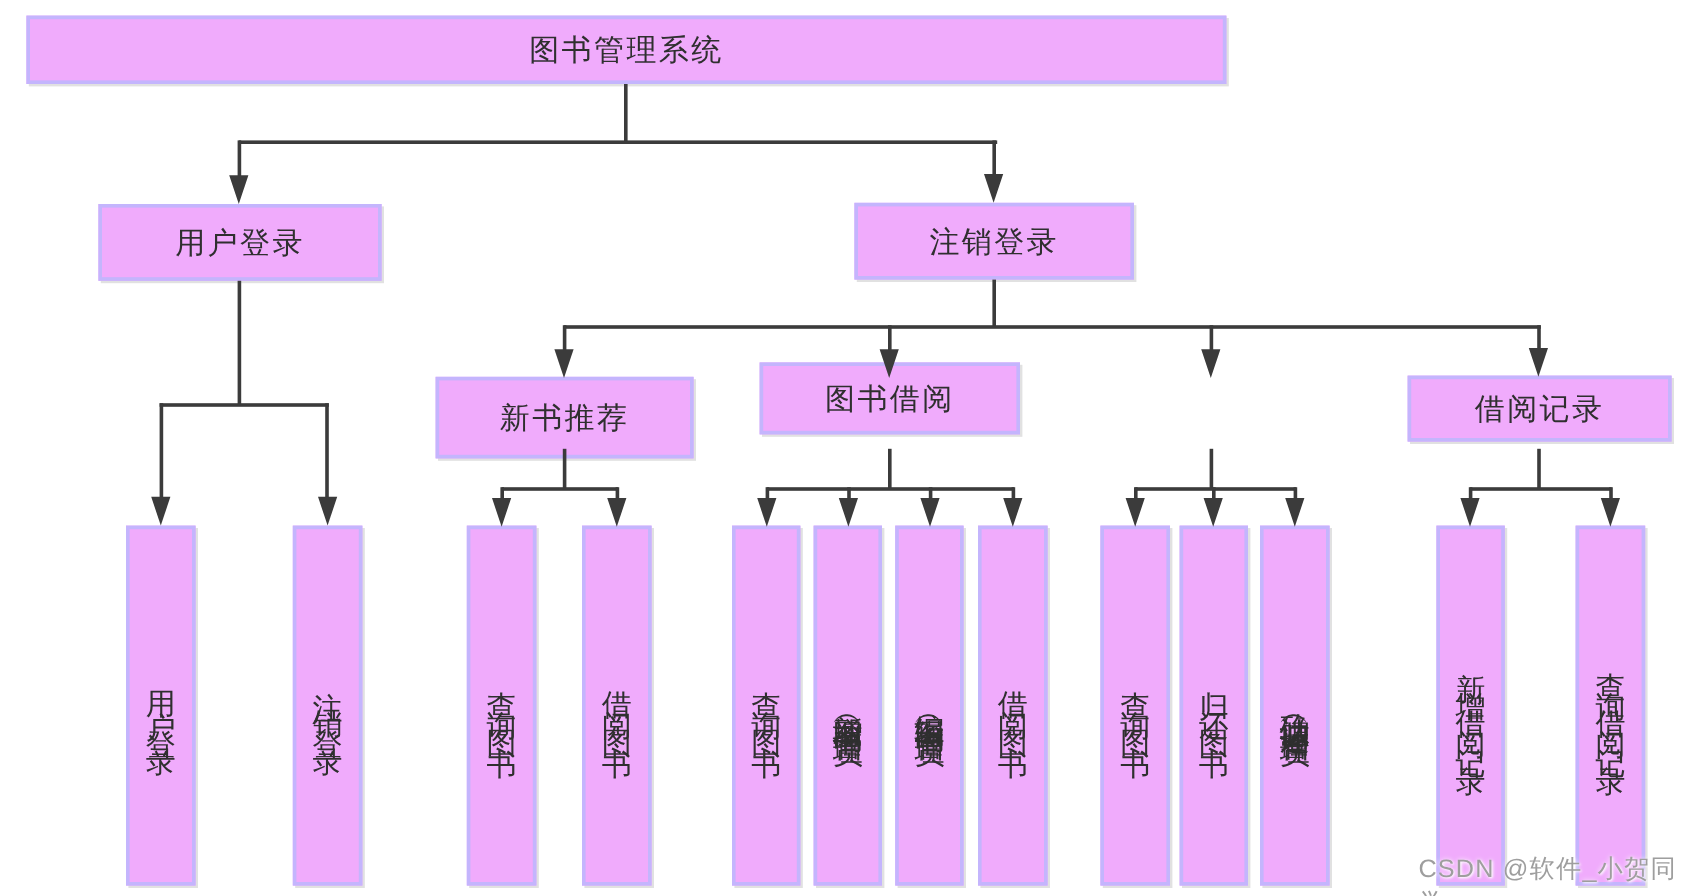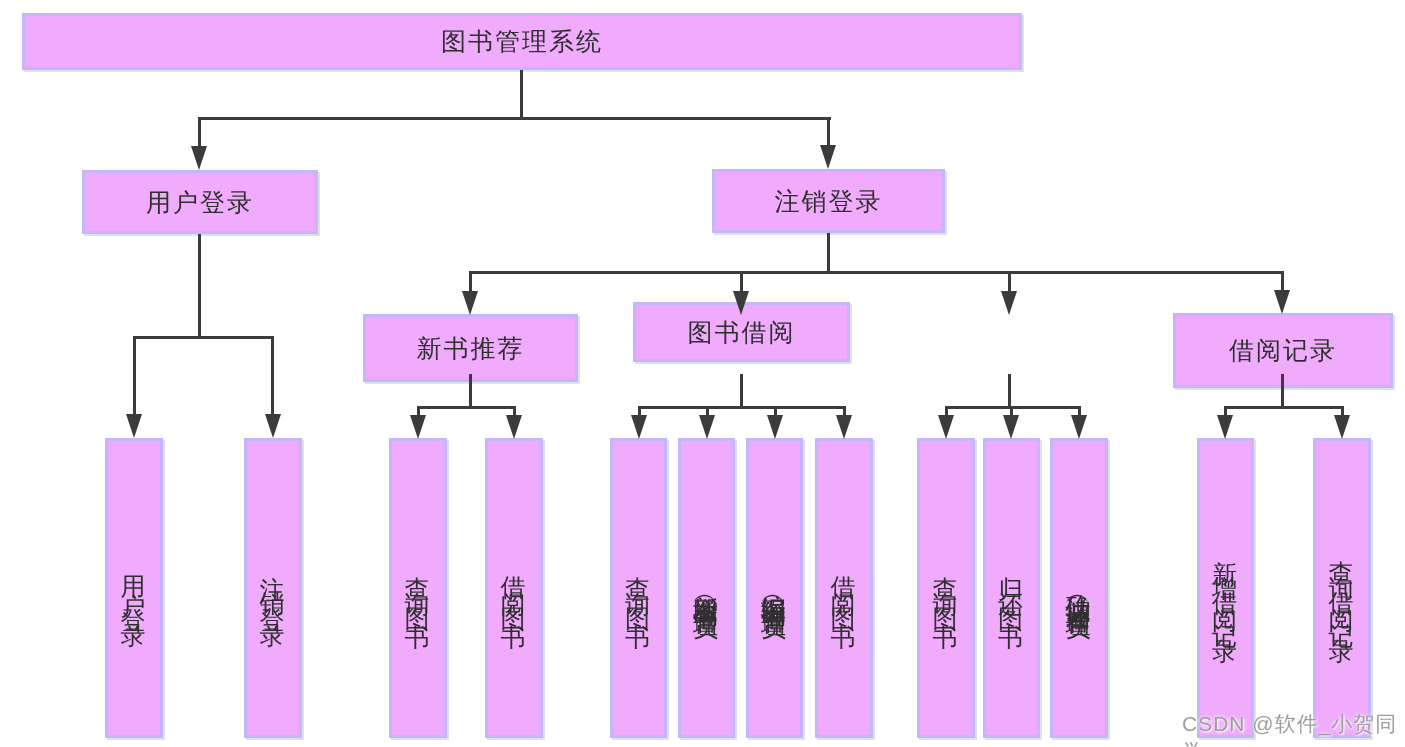--- a/index.html
+++ b/index.html
@@ -35,21 +35,21 @@
 
 <div class="canvas">
 
   <div class="box" style="left:22px;top:13px;width:1000px;height:57px">图书管理系统</div>
 
   <div class="box" style="left:82px;top:170px;width:236px;height:64px">用户登录</div>
   <div class="box" style="left:712px;top:169px;width:233px;height:64px">注销登录</div>
 
   <div class="box" style="left:363px;top:314px;width:215px;height:68px">新书推荐</div>
   <div class="box" style="left:633px;top:302px;width:217px;height:60px">图书借阅</div>
-  <div class="box" style="left:1173px;top:313px;width:220px;height:75px">借阅记录</div>
+  <div class="box" style="left:1173px;top:313px;width:220px;height:55px">借阅记录</div>
 
   <div class="box leaf" style="left:105px;top:438px;width:58px;height:300px">用户登录</div>
   <div class="box leaf" style="left:244px;top:438px;width:58px;height:300px">注销登录</div>
 
   <div class="box leaf" style="left:389px;top:438px;width:58px;height:300px">查询图书</div>
   <div class="box leaf" style="left:485px;top:438px;width:58px;height:300px">借阅图书</div>
 
   <div class="box leaf" style="left:610px;top:438px;width:57px;height:300px">查询图书</div>
   <div class="box leaf tight" style="left:678px;top:438px;width:57px;height:300px">新增图书（管理员）</div>
   <div class="box leaf tight" style="left:746px;top:438px;width:57px;height:300px">编辑图书（管理员）</div>

